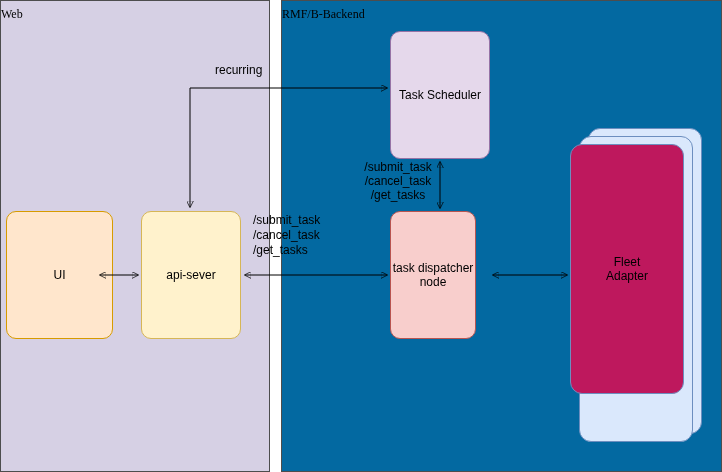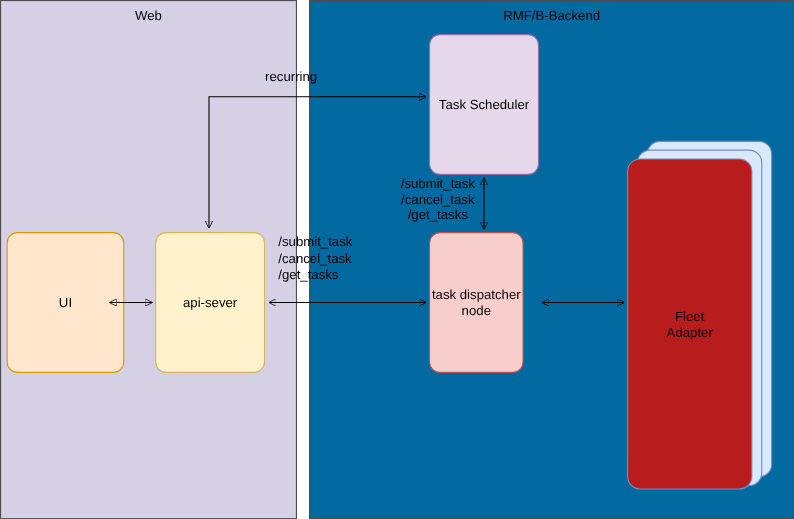--- a/index.html
+++ b/index.html
@@ -14,21 +14,21 @@
   }
   .container {
     position: absolute;
     border: 1px solid #4d4d4d;
   }
   .container-label {
     position: absolute;
     top: 6px;
     left: 0;
     right: 0;
-    text-align: center;
+    font-family: Liberation Serif, serif;
   }
   #web-container   { left: 0px;   top: 0px; width: 270px; height: 472px; background: #d6d0e4; }
   #backend-container { left: 281px; top: 0px; width: 441px; height: 472px; background: #0369a1; }
 
   .node {
     position: absolute;
     border: 1px solid #000;
     border-radius: 10px;
     display: flex;
     align-items: center;
@@ -45,40 +45,40 @@
   .fleet-layer {
     position: absolute;
     width: 114px;
     height: 306px;
     background: #dae8fc;
     border: 1px solid #6c8ebf;
     border-radius: 12px;
   }
   #fleet-layer-3 { left: 588px; top: 128px; }
   #fleet-layer-2 { left: 579px; top: 136px; }
-  #fleet-adapter-node { left: 570px; top: 144px; width: 114px; height: 301px; background: #b91c1c; border-color: #6c8ebf; border-radius: 12px; }
+  #fleet-adapter-node { left: 570px; top: 144px; width: 114px; height: 250px; background: #be185d; border-color: #6c8ebf; border-radius: 12px; }
 
   #arrows-overlay {
     position: absolute;
     left: 0; top: 0;
     width: 722px; height: 472px;
     pointer-events: none;
   }
   #arrows-overlay path, #arrows-overlay line {
     stroke: #000000;
     stroke-width: 1;
     fill: none;
   }
 
   .edge-label {
     position: absolute;
     white-space: pre-line;
     line-height: 15px;
   }
-  #edge-label-recurring { left: 215px; top: 63px; margin-left: 26px; }
+  #edge-label-recurring { left: 215px; top: 63px; }
   #edge-label-api-dispatcher { left: 253px; top: 213px; text-align: left; }
   #edge-label-scheduler-dispatcher { left: 358px; top: 160px; width: 80px; text-align: center; line-height: 14px; }
 </style>
 </head>
 <body>
 
 <div class="container" id="web-container">
   <div class="container-label">Web</div>
 </div>
 

